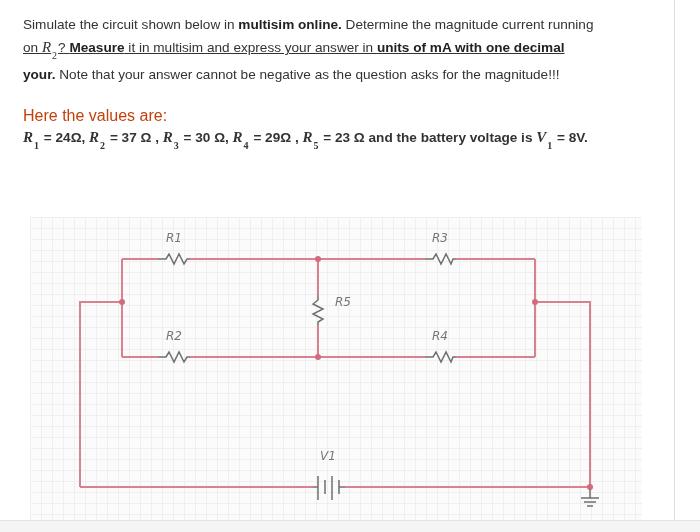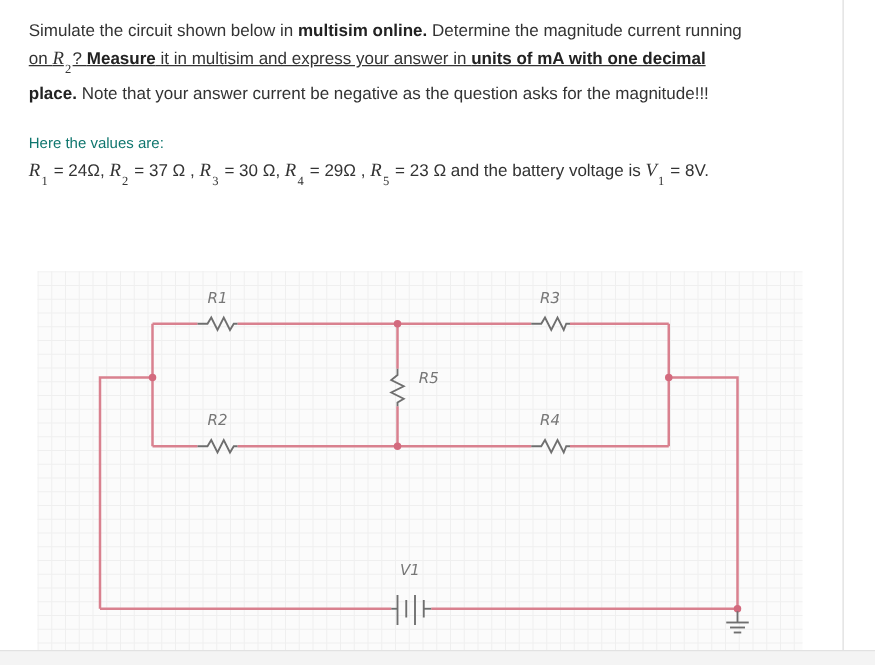--- a/index.html
+++ b/index.html
@@ -7,22 +7,22 @@
          font-family:"Liberation Sans", sans-serif; color:#333; }
   .content { position:absolute; left:0; top:0; width:593px; height:520px; }
   .divider-right { position:absolute; left:674px; top:0; width:1px; height:520px; background:#dedede; }
   .footer-bar { position:absolute; left:0; top:520px; width:700px; height:12px; background:#f4f4f4; border-top:1px solid #e2e2e2; }
   .question { position:absolute; left:23px; top:14px; width:640px; font-size:13.6px; line-height:22px; color:#333; }
   .question b { font-weight:bold; color:#222; }
   .math { font-family:"Liberation Serif", serif; font-style:italic; font-size:15px; }
   .sub { font-family:"Liberation Serif", serif; font-style:normal; font-size:10px; position:relative; top:7px; margin-left:1px; margin-right:1px; }
   .line2 { margin-top:0;text-decoration:underline; }
   .line3 { margin-top:4px; }
-  .values-title { position:absolute; left:23px; top:107px; font-size:12px; color:#0f766e; }
-  .values-line { position:absolute; left:23px; top:129px; font-size:13.6px; color:#333; white-space:nowrap; }
+  .values-title { position:absolute; left:23px; top:107px; font-size:16px; color:#c2410c; }
+  .values-line { position:absolute; left:23px; top:129px; font-size:13.6px; color:#333; white-space:nowrap;font-weight:bold; }
   .circuit { position:absolute; left:30px; top:217px; width:612px; height:322px; }
   .grid-bg { position:absolute; left:0; top:0; width:612px; height:320px; background-color:#fbfbfb;
     background-image:
       linear-gradient(#efefef 1px, transparent 1px),
       linear-gradient(90deg, #efefef 1px, transparent 1px);
     background-size:11px 11px; }
   .circuit svg { position:absolute; left:0; top:0; }
   .lbl { font-family:"DejaVu Sans", sans-serif; font-style:italic; fill:#777; font-size:12px; }
 </style>
 </head>
@@ -30,21 +30,21 @@
 
 <div class="content">
   <div class="question">
     <div class="line1">
       <span>Simulate the circuit shown below in </span><b>multisim online.</b><span> Determine the magnitude current running</span>
     </div>
     <div class="line2">
       <span>on </span><span class="math">R</span><span class="sub">2</span><span>? </span><b>Measure</b><span> it in multisim and express your answer in </span><b>units of mA with one decimal</b>
     </div>
     <div class="line3">
-      <b>place.</b><span> Note that your answer current be negative as the question asks for the magnitude!!!</span>
+      <b>your.</b><span> Note that your answer cannot be negative as the question asks for the magnitude!!!</span>
     </div>
   </div>
 
   <div class="values-title">Here the values are:</div>
   <div class="values-line">
     <span><span class="math">R</span><span class="sub">1</span><span> = 24Ω, </span></span><span><span class="math">R</span><span class="sub">2</span><span> = 37 Ω , </span></span><span><span class="math">R</span><span class="sub">3</span><span> = 30 Ω, </span></span><span><span class="math">R</span><span class="sub">4</span><span> = 29Ω , </span></span><span><span class="math">R</span><span class="sub">5</span><span> = 23 Ω and the battery voltage is </span></span><span><span class="math">V</span><span class="sub">1</span><span> = 8V.</span></span>
   </div>
 
   <div class="circuit">
     <div class="grid-bg"></div>

